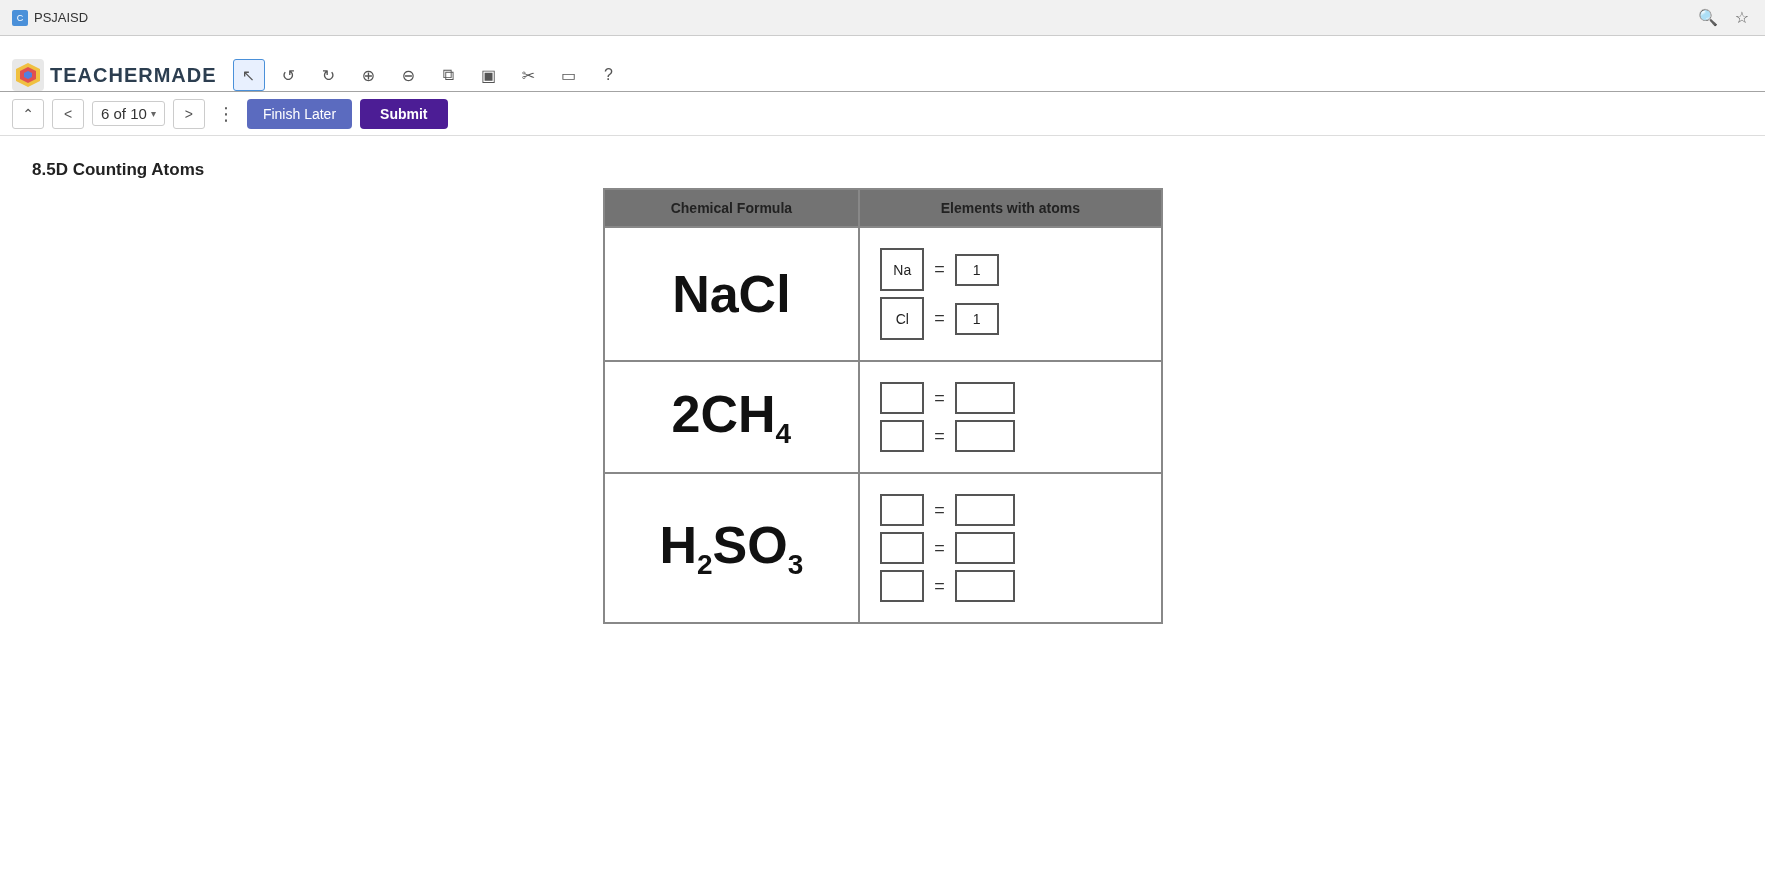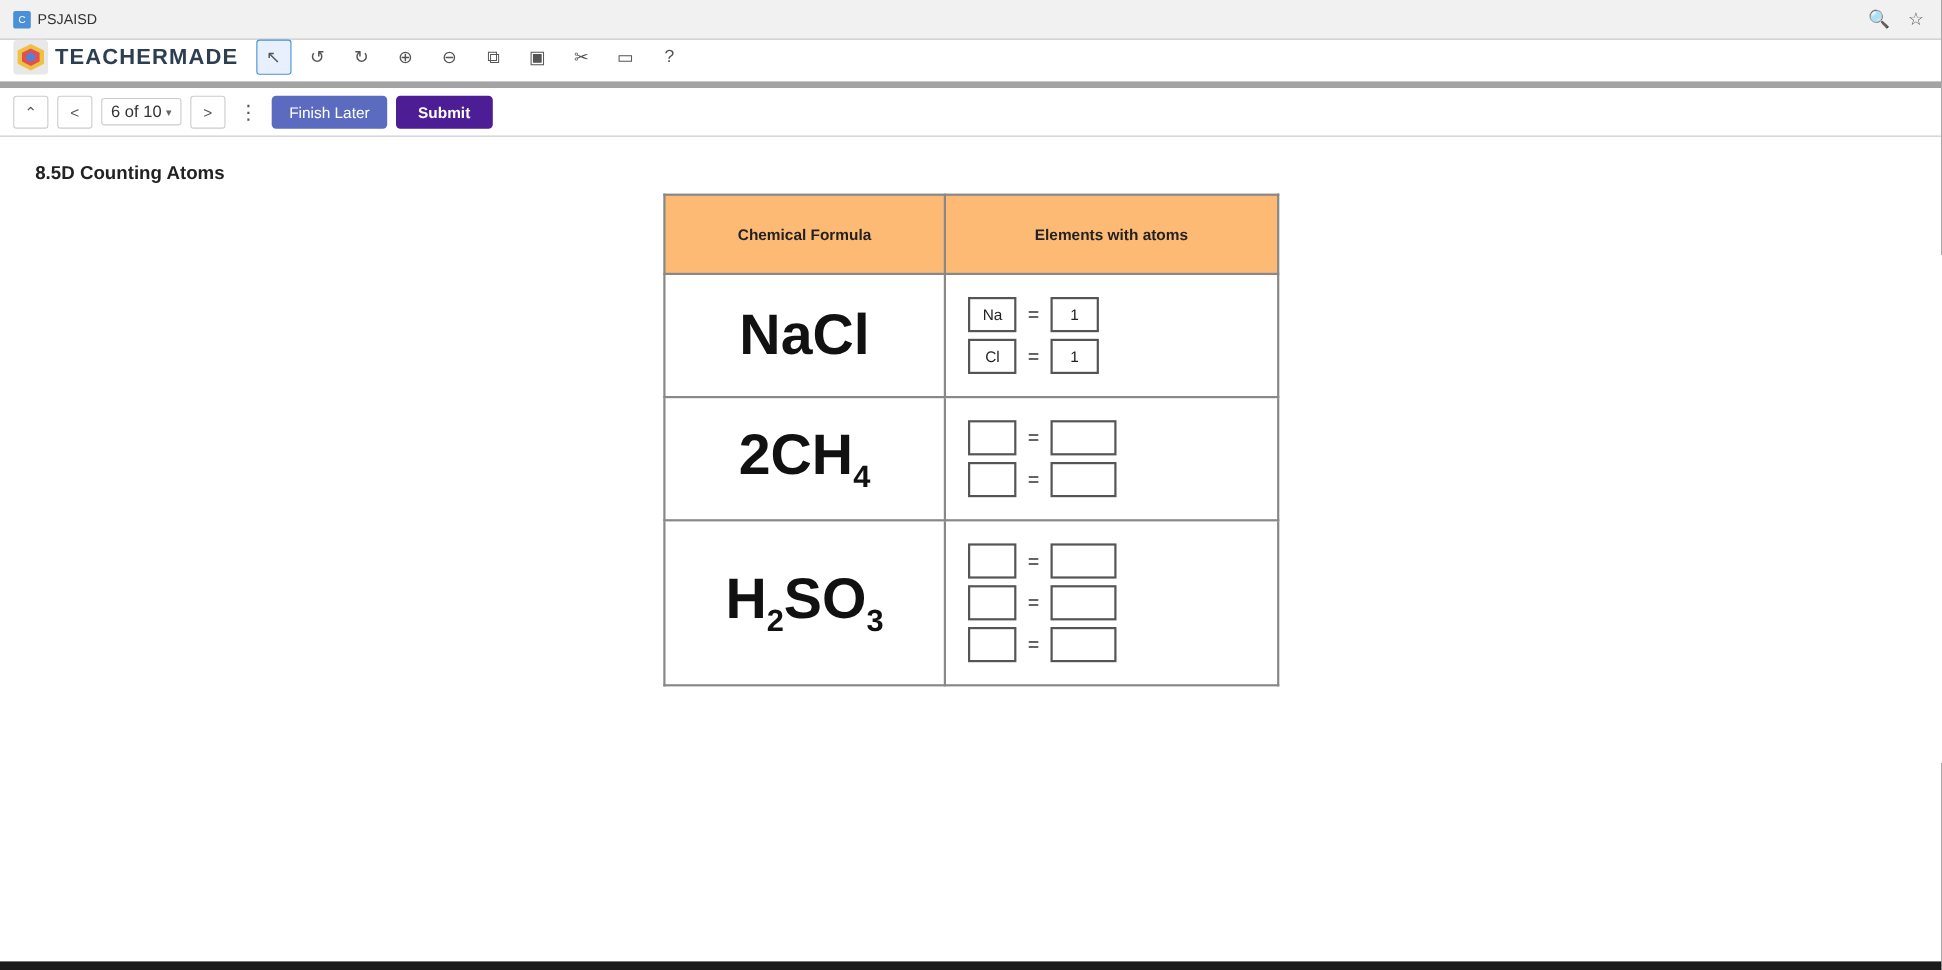--- a/index.html
+++ b/index.html
@@ -45,26 +45,26 @@
       background: none;
       border: none;
       cursor: pointer;
       font-size: 16px;
       color: #555;
       padding: 2px 4px;
     }
 
     .toolbar {
       background: white;
-      height: 44px;
-      display: flex;
-      align-items: flex-start;
+      height: 56px;
+      display: flex;
+      align-items: flex-end;
       padding: 0 12px;
       gap: 8px;
-      border-bottom: 6px solid #a3a3a3;
+      border-bottom: 1px solid #a3a3a3;
     }
     .logo-area {
       display: flex;
       align-items: center;
       gap: 6px;
       margin-right: 8px;
     }
     .logo-icon {
       width: 32px;
       height: 32px;
@@ -173,23 +173,23 @@
       color: #333;
       margin-bottom: 24px;
     }
 
     .chemistry-table {
       border-collapse: collapse;
       margin: 0 auto;
       min-width: 560px;
     }
     .chemistry-table th {
-      background: #fdba74;
+      background: #737373;
       border: 2px solid #888;
-      padding: 27px 40px;
+      padding: 10px 40px;
       font-size: 14px;
       font-weight: bold;
       text-align: center;
       color: #222;
     }
     .chemistry-table td {
       border: 2px solid #888;
       padding: 14px 20px;
       vertical-align: middle;
     }
@@ -207,21 +207,21 @@
     }
     .element-row {
       display: flex;
       align-items: center;
       gap: 10px;
       margin: 6px 0;
     }
     .element-box {
       border: 2px solid #555;
       width: 44px;
-      height: 32px;
+      height: 43px;
       display: flex;
       align-items: center;
       justify-content: center;
       font-size: 13px;
       background: white;
     }
     .element-box.filled {
       font-size: 14px;
       color: #222;
     }

